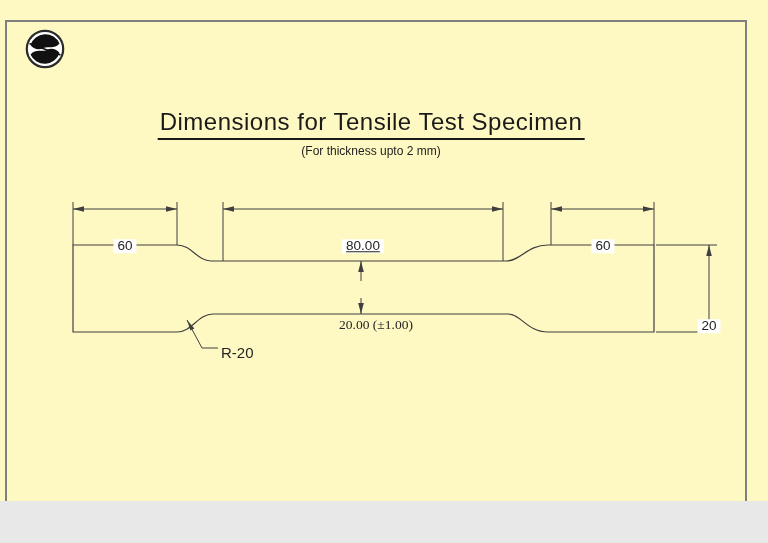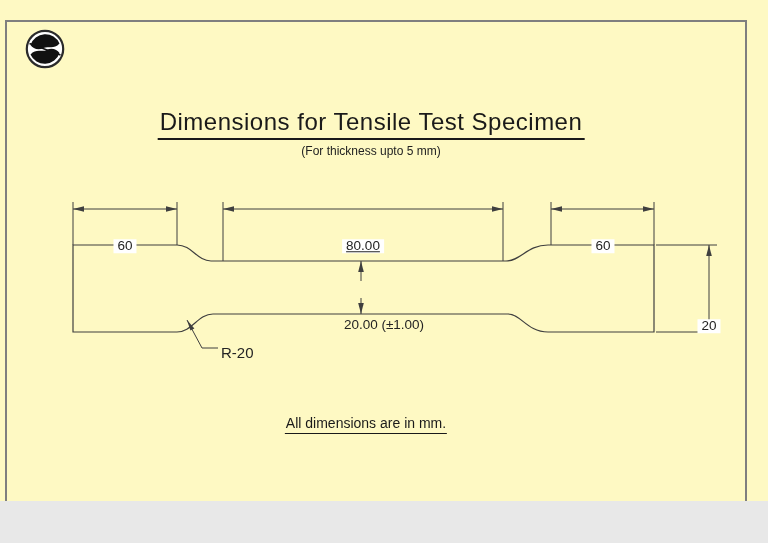--- a/index.html
+++ b/index.html
@@ -78,21 +78,21 @@
 
   <svg class="logo" viewBox="0 0 40 40">
     <circle cx="20" cy="20" r="18.2" fill="#ffffff" stroke="#2b2b2b" stroke-width="2.2"></circle>
     <path d="M 5.5,16 A 15.5,15.5 0 0 1 34.5,14.5 C 29,21 23,16.5 18.5,19 C 13,21.8 8,19.5 5.5,16 Z" fill="#111111"></path>
     <path d="M 34.5,24 A 15.5,15.5 0 0 1 5.5,25.5 C 11,19 17,23.5 21.5,21 C 27,18.2 32,20.5 34.5,24 Z" fill="#111111"></path>
     <line x1="4.5" y1="14.5" x2="35.5" y2="26" stroke="#111111" stroke-width="1.4"></line>
   </svg>
 
   <div class="title-block">
     <div class="title">Dimensions for Tensile Test Specimen</div>
-    <div class="subtitle">(For thickness upto 5 mm)</div>
+    <div class="subtitle">(For thickness upto 2 mm)</div>
   </div>
 
   <svg class="drawing" width="768" height="543" viewBox="0 0 768 543">
     <g stroke="#3f3f3f" fill="none" stroke-width="1.2">
 
       <path d="M 73,245 L 177,245 C 192,245 197,261 211,261 L 506,261
            C 521,261 527,245 548,245 L 654,245 L 654,332 L 548,332
            C 527,332 521,314 508,314 L 213,314
            C 198,314 192,332 177,332 L 73,332 Z"></path>
     </g>
@@ -123,18 +123,17 @@
       <polygon points="361,261 358.2,272 363.8,272"></polygon>
       <polygon points="361,314 358.2,303 363.8,303"></polygon>
       <polygon points="187,320 190.4,330.6 194.4,328.6"></polygon>
     </g>
   </svg>
 
   <div class="dim-label bg" style="left:125px;top:209px;">60</div>
   <div class="dim-label bg" style="left:363px;top:209px;text-decoration:underline;">80.00</div>
   <div class="dim-label bg" style="left:603px;top:209px;">60</div>
   <div class="dim-label bg" style="left:709px;top:289px;">20</div>
-  <div class="dim-label" style="left:384px;top:288px;">20.00 (±1.00)</div>
+  <div class="dim-label" style="left:376px;top:288px;font-family:Liberation Serif, serif;">20.00 (±1.00)</div>
   <div class="r20-label">R-20</div>
 
-  <div class="footer-note">All dimensions are in mm.</div>
 
 </div>
 
 </body></html>

